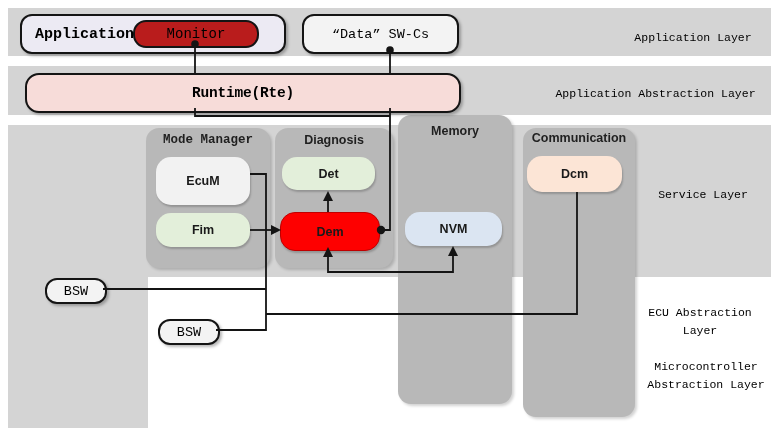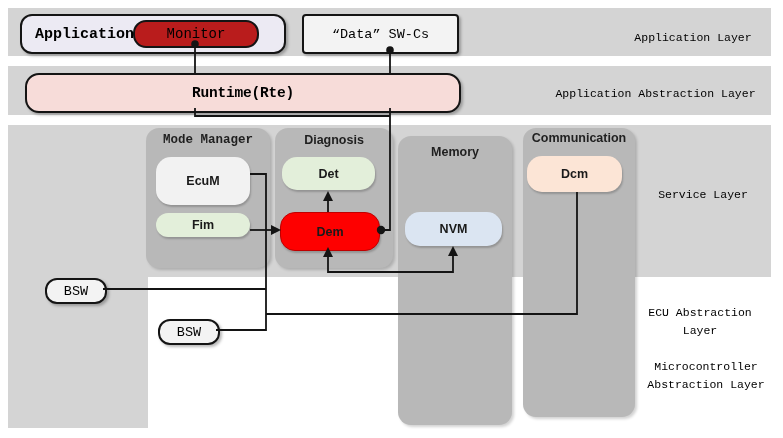--- a/index.html
+++ b/index.html
@@ -32,31 +32,31 @@
   <div class="band" style="left:8px;top:66px;width:763px;height:49px;"></div>
   <div class="band" style="left:8px;top:125px;width:763px;height:152px;"></div>
   <div class="band" style="left:8px;top:277px;width:140px;height:151px;"></div>
 
   <div class="col" style="left:146px;top:128px;width:124px;height:140px;">
     <div class="col-title" style="margin-top:5px;font-family:Liberation Mono, monospace;">Mode Manager</div>
   </div>
   <div class="col" style="left:275px;top:128px;width:118px;height:140px;">
     <div class="col-title" style="margin-top:5px;">Diagnosis</div>
   </div>
-  <div class="col" style="left:398px;top:136px;width:114px;height:289px;">
+  <div class="col" style="left:398px;top:115px;width:114px;height:289px;">
     <div class="col-title" style="margin-top:9px;">Memory</div>
   </div>
   <div class="col" style="left:523px;top:128px;width:112px;height:289px;">
     <div class="col-title" style="margin-top:3px;">Communication</div>
   </div>
 
   <div class="pill" style="left: 156px; top: 157px; width: 94px; height: 48px; background: rgb(242, 242, 242);">
     <span>EcuM</span>
   </div>
-  <div class="pill" style="left: 156px; top: 213px; width: 94px; height: 24px; background: rgb(227, 239, 218);">
+  <div class="pill" style="left: 156px; top: 213px; width: 94px; height: 34px; background: rgb(227, 239, 218);">
     <span>Fim</span>
   </div>
   <div class="pill" style="left: 282px; top: 157px; width: 93px; height: 33px; background: rgb(227, 239, 218);">
     <span>Det</span>
   </div>
   <div class="pill red" style="left: 280px; top: 212px; width: 98px; height: 37px; background: rgb(254, 0, 0);">
     <span>Dem</span>
   </div>
   <div class="pill" style="left: 405px; top: 212px; width: 97px; height: 34px; background: rgb(219, 229, 242);">
     <span>NVM</span>
@@ -65,21 +65,21 @@
     <span>Dcm</span>
   </div>
 
   <div class="outlined" style="left: 20px; top: 14px; width: 262px; height: 36px; border-radius: 12px; background: rgb(236, 234, 243);">
     <span class="mono" style="font-weight:bold;font-size:15px;margin-left:13px;">Application</span>
     <div class="outlined" style="left: 111px; top: 4px; width: 122px; height: 24px; border-radius: 13px; box-shadow: none; justify-content: center; background: #b91c1c;">
       <span class="mono" style="font-size:14px;">Monitor</span>
     </div>
   </div>
 
-  <div class="outlined" style="left: 302px; top: 14px; width: 153px; height: 36px; border-radius: 4px; justify-content: center; background: rgb(243, 243, 243);">
+  <div class="outlined" style="left: 302px; top: 14px; width: 153px; height: 36px; border-radius: 12px; justify-content: center; background: rgb(243, 243, 243);">
     <span class="mono" style="font-size:13.5px;">“Data”  SW-Cs</span>
   </div>
 
   <div class="outlined" style="left: 25px; top: 73px; width: 432px; height: 36px; border-radius: 14px; justify-content: center; background: rgb(247, 220, 217);">
     <span class="mono" style="font-weight:bold;font-size:14.5px;letter-spacing:-0.2px;">Runtime(Rte)</span>
   </div>
 
   <div class="outlined" style="left: 45px; top: 278px; width: 58px; height: 22px; border-radius: 12px; justify-content: center; background: rgb(243, 243, 243);">
     <span class="mono" style="font-size:13.5px;">BSW</span>
   </div>

